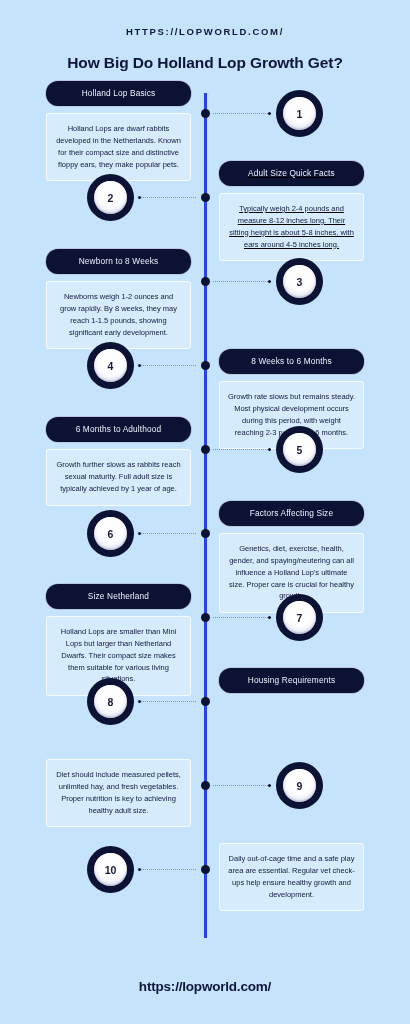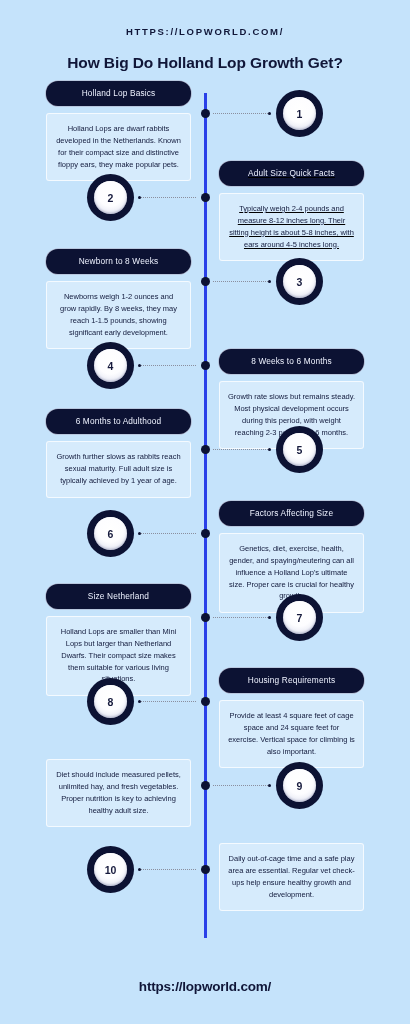--- a/index.html
+++ b/index.html
@@ -222,21 +222,21 @@
         <div class="medallion left" style="top: 261px;">
           <div class="disc">4</div>
         </div>
         <div class="connector" style="top: 280px;">
           <div class="node-dot" style="left: 201px;"></div>
           <div class="dotline" style="left: 139px; width: 57px;"></div>
           <div class="end-dot" style="left: 138px;"></div>
         </div>
       </div>
       <div class="row" style="top: 0px;">
-        <div class="text-col left" style="top: 328px;">
+        <div class="text-col left" style="top: 336px;">
           <div class="pill">6 Months to Adulthood</div>
           <div class="body-card">Growth further slows as rabbits reach sexual maturity. Full adult size is typically achieved by 1 year of age.</div>
         </div>
         <div class="medallion right" style="top: 345px;">
           <div class="disc">5</div>
         </div>
         <div class="connector" style="top: 364px;">
           <div class="node-dot" style="left: 201px;"></div>
           <div class="dotline" style="left: 213px; width: 57px;"></div>
           <div class="end-dot" style="left: 268px;"></div>
@@ -266,21 +266,20 @@
         </div>
         <div class="connector" style="top: 532px;">
           <div class="node-dot" style="left: 201px;"></div>
           <div class="dotline" style="left: 213px; width: 57px;"></div>
           <div class="end-dot" style="left: 268px;"></div>
         </div>
       </div>
       <div class="row" style="top: 0px;">
         <div class="text-col right" style="top: 587px;">
           <div class="pill">Housing Requirements</div>
-          <div class="body-card">Provide at least 4 square feet of cage space and 24 square feet for exercise. Vertical space for climbing is also important.</div>
         </div>
         <div class="medallion left" style="top: 597px;">
           <div class="disc">8</div>
         </div>
         <div class="connector" style="top: 616px;">
           <div class="node-dot" style="left: 201px;"></div>
           <div class="dotline" style="left: 139px; width: 57px;"></div>
           <div class="end-dot" style="left: 138px;"></div>
         </div>
       </div>

